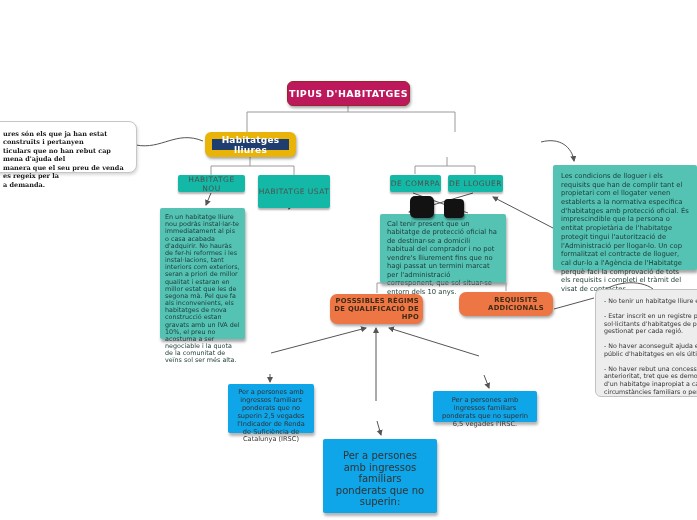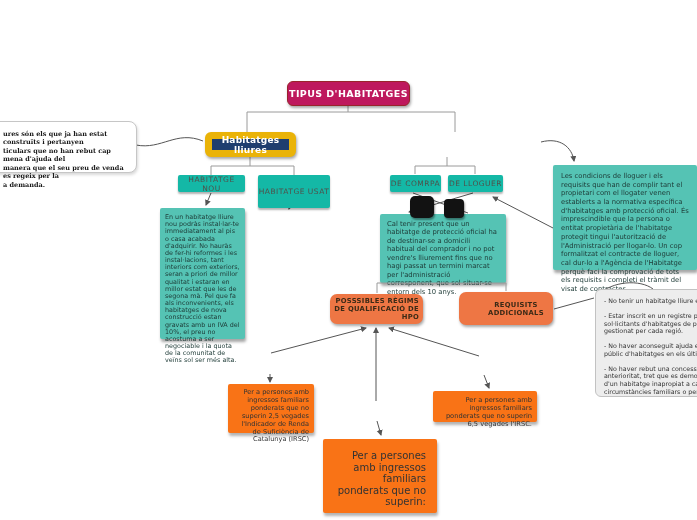--- a/index.html
+++ b/index.html
@@ -13,22 +13,22 @@
   .navy{background:#1f3e6f;color:#fff;font-weight:bold;font-size:9px;letter-spacing:.2px;
         border-radius:6px;border:7px solid #eab308;box-shadow:1px 2px 3px rgba(0,0,0,.35);}
   .tan{background:#14b8a6;color:#50504a;font-size:7.5px;letter-spacing:.5px;border-radius:2px;
        box-shadow:0 2px 2px rgba(0,0,0,.3);}
   .teal{background:#55c3b4;color:#1d3a36;border-radius:2px;box-shadow:1px 3px 3px rgba(0,0,0,.35);
         text-align:left;display:block;}
   .orange{background:#ee7644;color:#3c2a16;font-weight:bold;font-size:6.8px;letter-spacing:.3px;
         border-radius:7px;box-shadow:1px 2px 3px rgba(0,0,0,.35);padding:2px 4px;}
   .graylabel{background:#d4d4d4;color:#333;font-size:7px;border-radius:3px;
         box-shadow:1px 2px 2px rgba(0,0,0,.3);margin-top:40px;}
-  .graynote{background:#f97316;color:#333;border-radius:2px;box-shadow:1px 3px 3px rgba(0,0,0,.3);
-        text-align:right;display:block;z-index:2;}
+  .graynote{background:#0ea5e9;color:#333;border-radius:2px;box-shadow:1px 3px 3px rgba(0,0,0,.3);
+        text-align:center;display:block;z-index:2;}
   .prewrap{white-space:pre-line;}
   .whitenote{background:#fff;border:1px solid #c6c6c6;border-radius:8px;z-index:2;
         font-family:"DejaVu Serif",serif;font-weight:bold;color:#1a1a1a;font-size:6.5px;
         line-height:1.3;text-align:left;display:block;box-shadow:1px 2px 3px rgba(0,0,0,.15);}
   .reqnote{background:#ededed;border:1px solid #c2c2c2;border-radius:6px;color:#333;z-index:2;
         text-align:left;display:block;overflow:hidden;}
   .blackblob{background:#121212;z-index:3;box-shadow:1px 2px 2px rgba(0,0,0,.4);}
 </style>
 </head>
 <body>
@@ -107,21 +107,21 @@
   <div class="abs teal" style="left:160px;top:208px;width:85px;height:131px;padding:6px 5px;font-size:6.4px;line-height:1.12;">En un habitatge lliure nou podràs instal·lar-te immediatament al pis o casa acabada d'adquirir. No hauràs de fer-hi reformes i les instal·lacions, tant interiors com exteriors, seran a  priori de millor qualitat i estaran en  millor estat que les de segona mà. Pel que fa als inconvenients, els habitatges de nova construcció estan gravats amb un IVA del 10%, el preu no acostuma a ser negociable i la quota de la comunitat de veïns sol ser més alta.</div>
 
 
   <div class="abs teal" style="left:380px;top:214px;width:126px;height:69px;padding:6px 7px;font-size:6.8px;line-height:1.25;">Cal tenir present que un habitatge de protecció oficial ha de destinar-se a domicili habitual del comprador i no pot vendre's lliurement fins que no hagi passat un termini marcat per l'administració corresponent, que sol situar-se entorn dels 10 anys.</div>
 
   <div class="abs teal" style="left:553px;top:165px;width:144px;height:105px;padding:7px 8px;font-size:6.8px;line-height:1.28;">Les condicions de lloguer i els requisits que han de complir tant el propietari com el llogater venen establerts a la normativa específica d'habitatges amb protecció oficial. És imprescindible que la persona o entitat propietària de l'habitatge protegit tingui l'autorització de l'Administració per llogar-lo. Un cop formalitzat el contracte de lloguer, cal dur-lo a l'Agència de l'Habitatge perquè faci la comprovació de tots els requisits i completi el tràmit del visat de contractes.</div>
 
   <div class="abs node orange" style="left:330px;top:294px;width:93px;height:30px;text-align:right;">
     <span>POSSSIBLES RÈGIMS DE QUALIFICACIÓ DE HPO</span>
   </div>
-  <div class="abs node orange" style="left:459px;top:292px;width:94px;height:33px;padding-left:24px;">
+  <div class="abs node orange" style="left:459px;top:292px;width:94px;height:24px;padding-left:24px;">
     <span>REQUISITS ADDICIONALS</span>
   </div>
 
   <div class="abs node graylabel" style="left:243px;top:354px;width:56px;height:19px;">
     <span>Règim especial</span>
   </div>
   <div class="abs node graylabel" style="left:352px;top:402px;width:53px;height:19px;">
     <span>Règim general</span>
   </div>
   <div class="abs node graylabel" style="left:455px;top:357px;width:49px;height:17px;">

